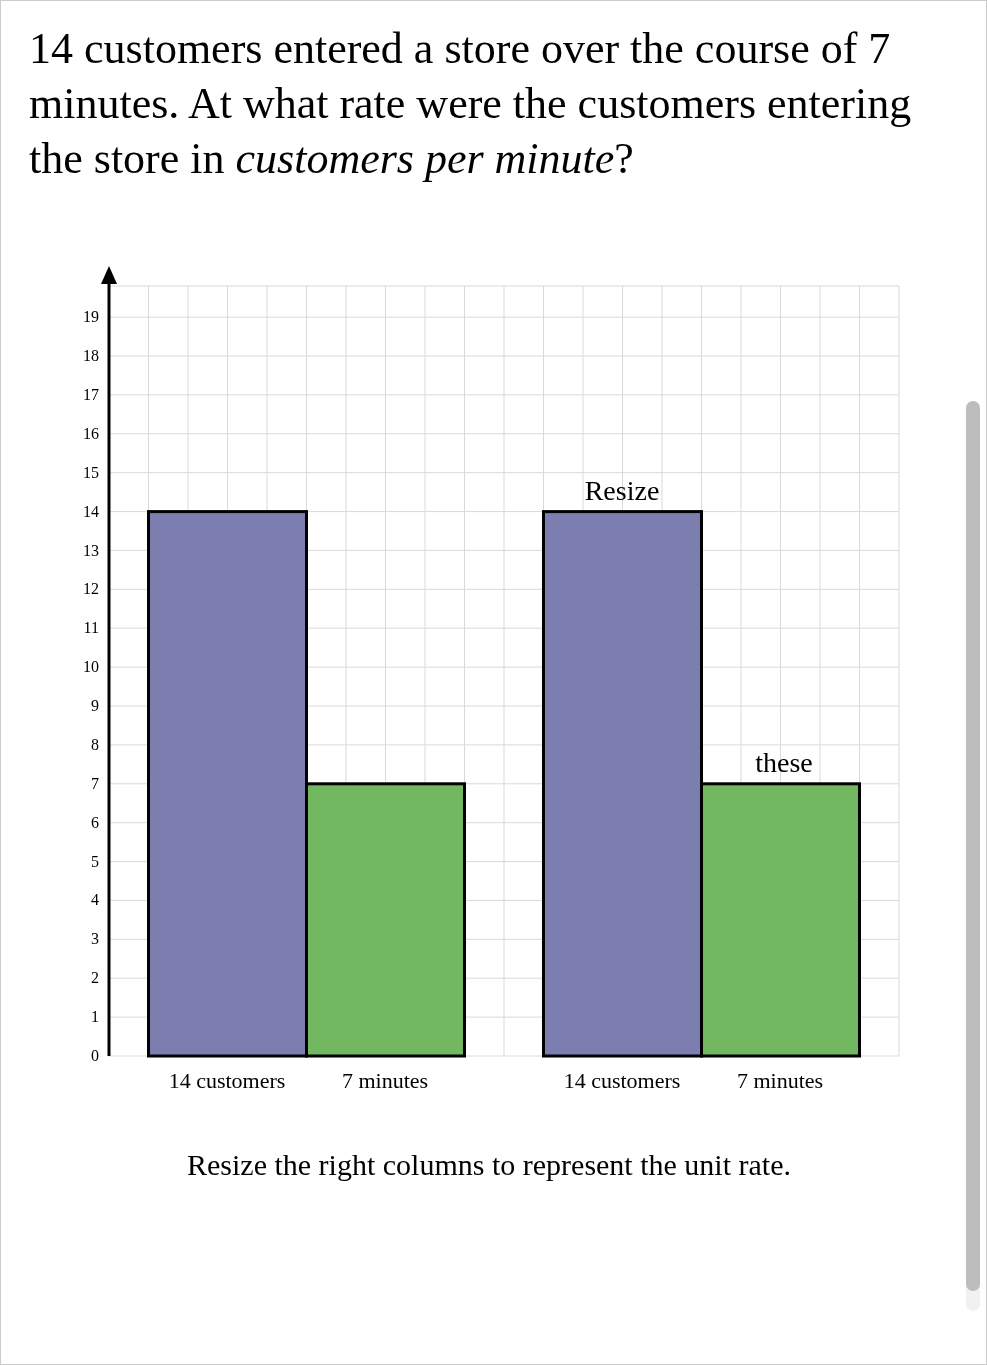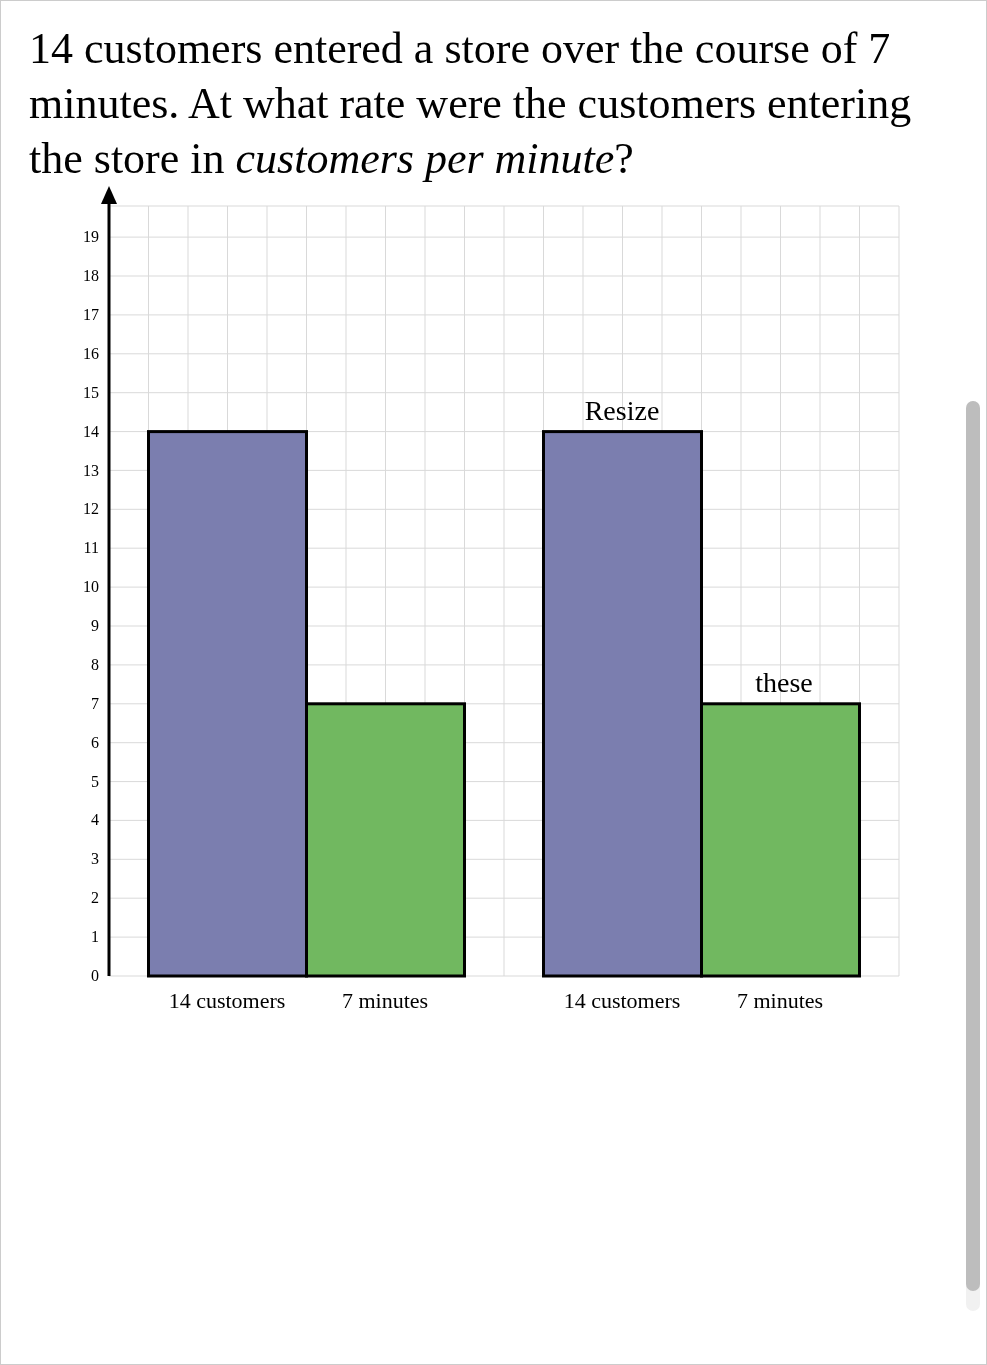--- a/index.html
+++ b/index.html
@@ -13,20 +13,21 @@
     width: 987px;
     height: 1365px;
     box-sizing: border-box;
     position: relative;
     padding: 20px 28px 20px 28px;
     border: 1px solid #ccc;
   }
   .question {
     font-size: 44px;
     line-height: 1.25;
+    margin-bottom: 80px;
   }
   .question .em {
     font-style: italic;
   }
   .chart-wrap {
     position: relative;
     width: 900px;
     margin-left: 10px;
   }
   .instruction {
@@ -162,19 +163,20 @@
 
       <text class="ann" x="583" y="234" text-anchor="middle">Resize</text>
       <text class="ann" x="745" y="506" text-anchor="middle">these</text>
 
       <text class="xlabel" x="188" y="822" text-anchor="middle">14 customers</text>
       <text class="xlabel" x="346" y="822" text-anchor="middle">7 minutes</text>
       <text class="xlabel" x="583" y="822" text-anchor="middle">14 customers</text>
       <text class="xlabel" x="741" y="822" text-anchor="middle">7 minutes</text>
     </svg>
 
+    <div class="instruction">Resize the right columns to represent the unit rate.</div>
   </div>
 
   <div class="scrollbar-track">
     <div class="scrollbar-thumb"></div>
   </div>
 
 </div>
 
 </body></html>

